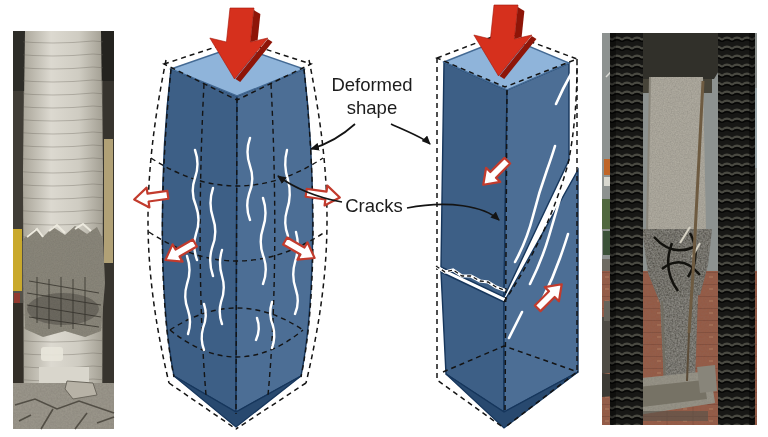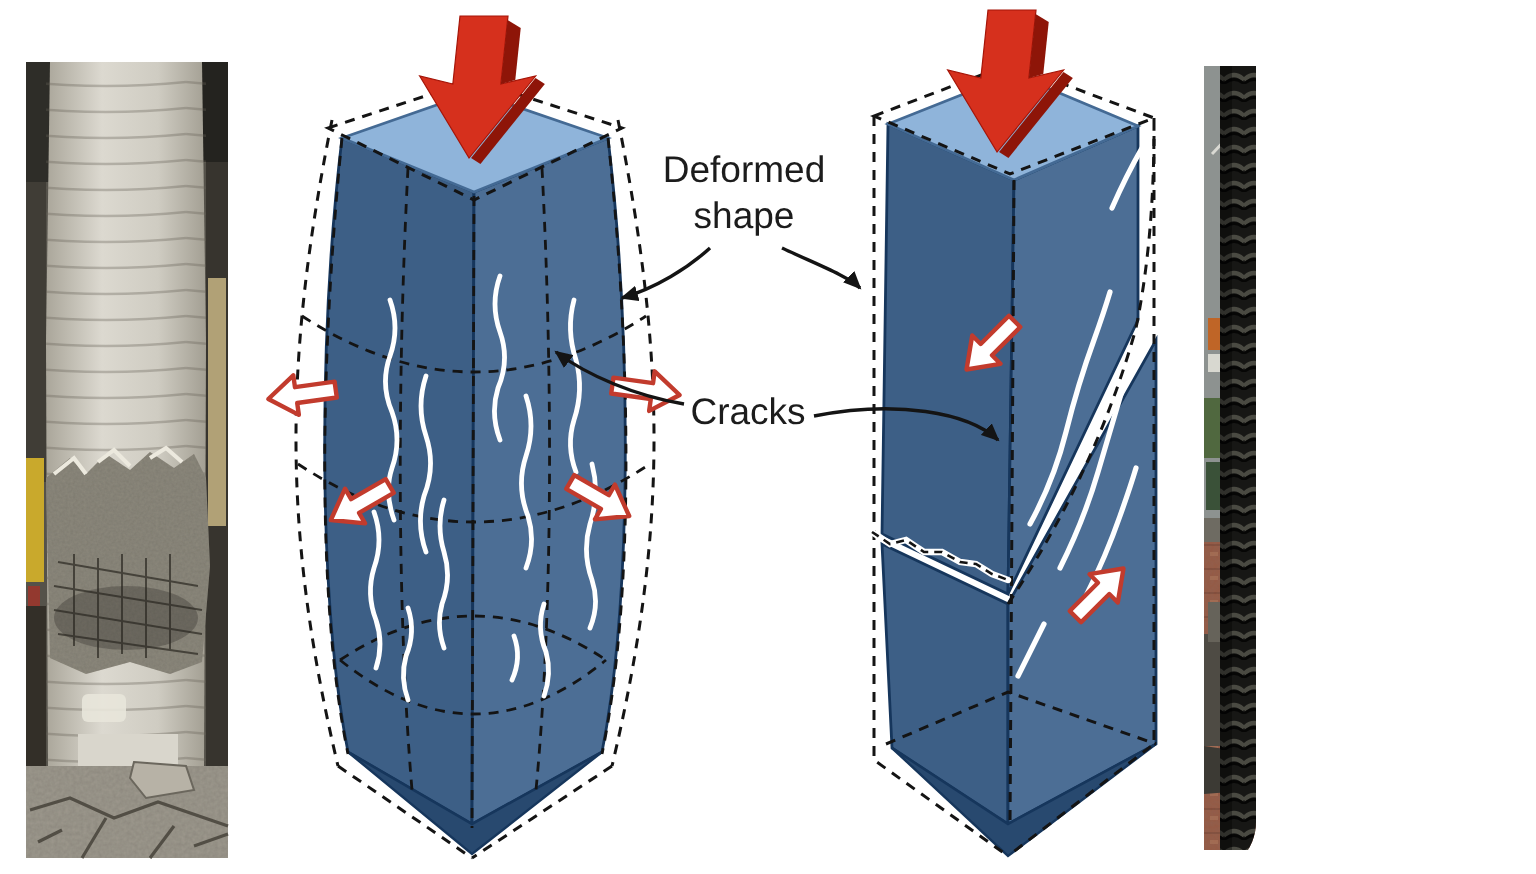--- a/index.html
+++ b/index.html
@@ -1,16 +1,16 @@
 <!DOCTYPE html>
 <html><head>
 <meta charset="utf-8">
 <style>
   html,body{margin:0;padding:0;background:#ffffff;}
-  #stage{position:relative;width:628px;height:437px;background:#ffffff;overflow:hidden;border-radius:26px;}
+  #stage{position:relative;width:768px;height:437px;background:#ffffff;overflow:hidden;}
   svg{display:block;}
   .lbl{font-family:"Liberation Sans",sans-serif;font-size:18.5px;fill:#1c1c1c;}
 </style>
 </head>
 <body>
 
 <div id="stage">
 <svg width="768" height="437" viewBox="0 0 768 437">
   <defs>
     <linearGradient id="cylgrad" x1="0" y1="0" x2="1" y2="0">

